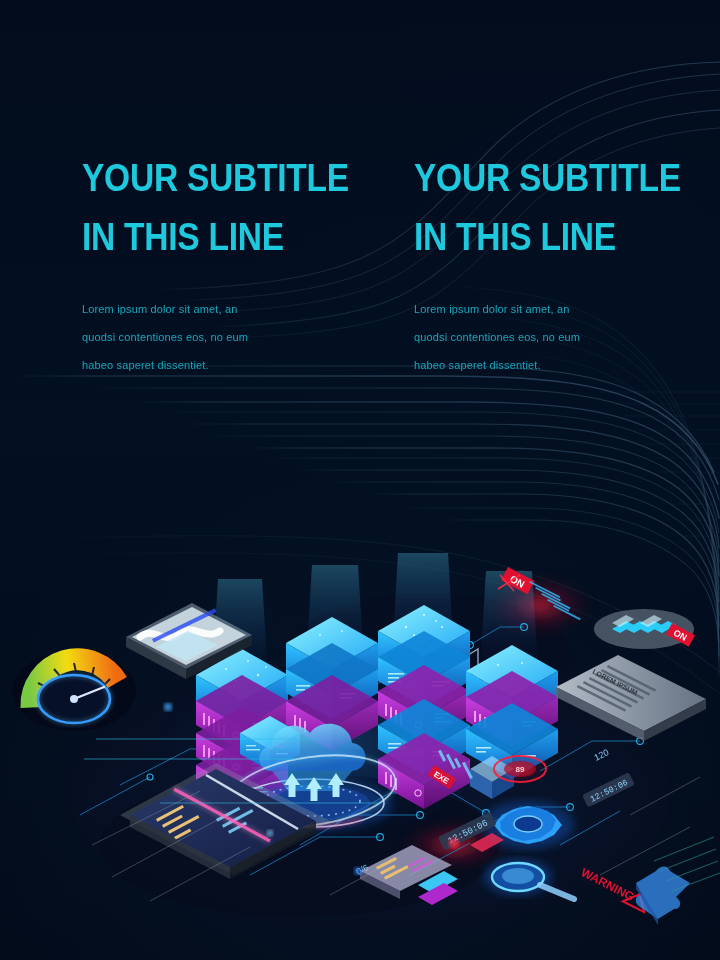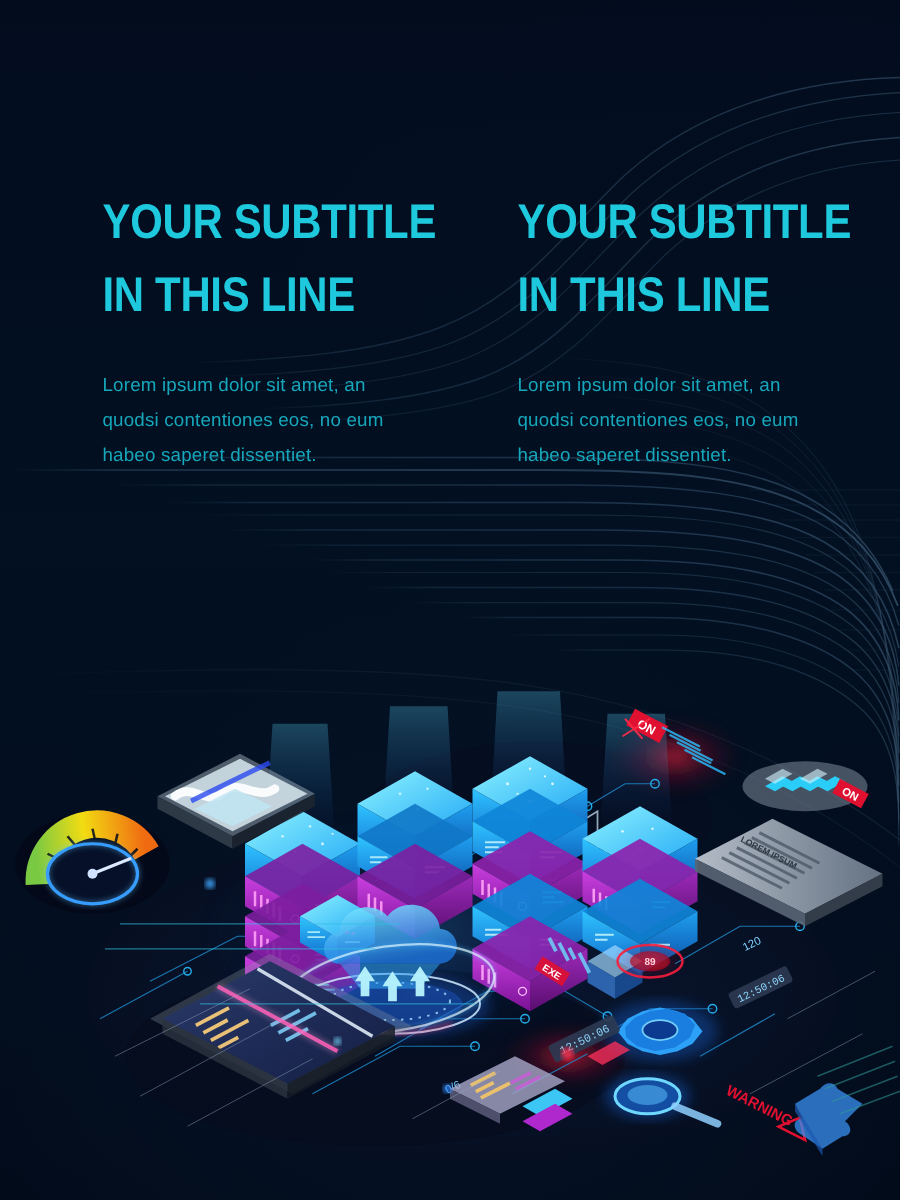--- a/index.html
+++ b/index.html
@@ -37,21 +37,21 @@
     letter-spacing:-0.3px;
     transform:scaleX(0.86);
     transform-origin:left top;
     white-space:nowrap;
   }
   .headline .l2 { display:block; margin-top:20px; }
 
   .body-copy {
     margin-top:39px;
     color:#17a7bb;
-    font-size:15px;
+    font-size:11px;
     line-height:28px;
     letter-spacing:.15px;
     white-space:pre-line;
   }
 
   
   .illus { position:absolute; left:0; top:545px; width:720px; height:400px; }
   .illus svg { display:block; }
 </style>
 </head>

